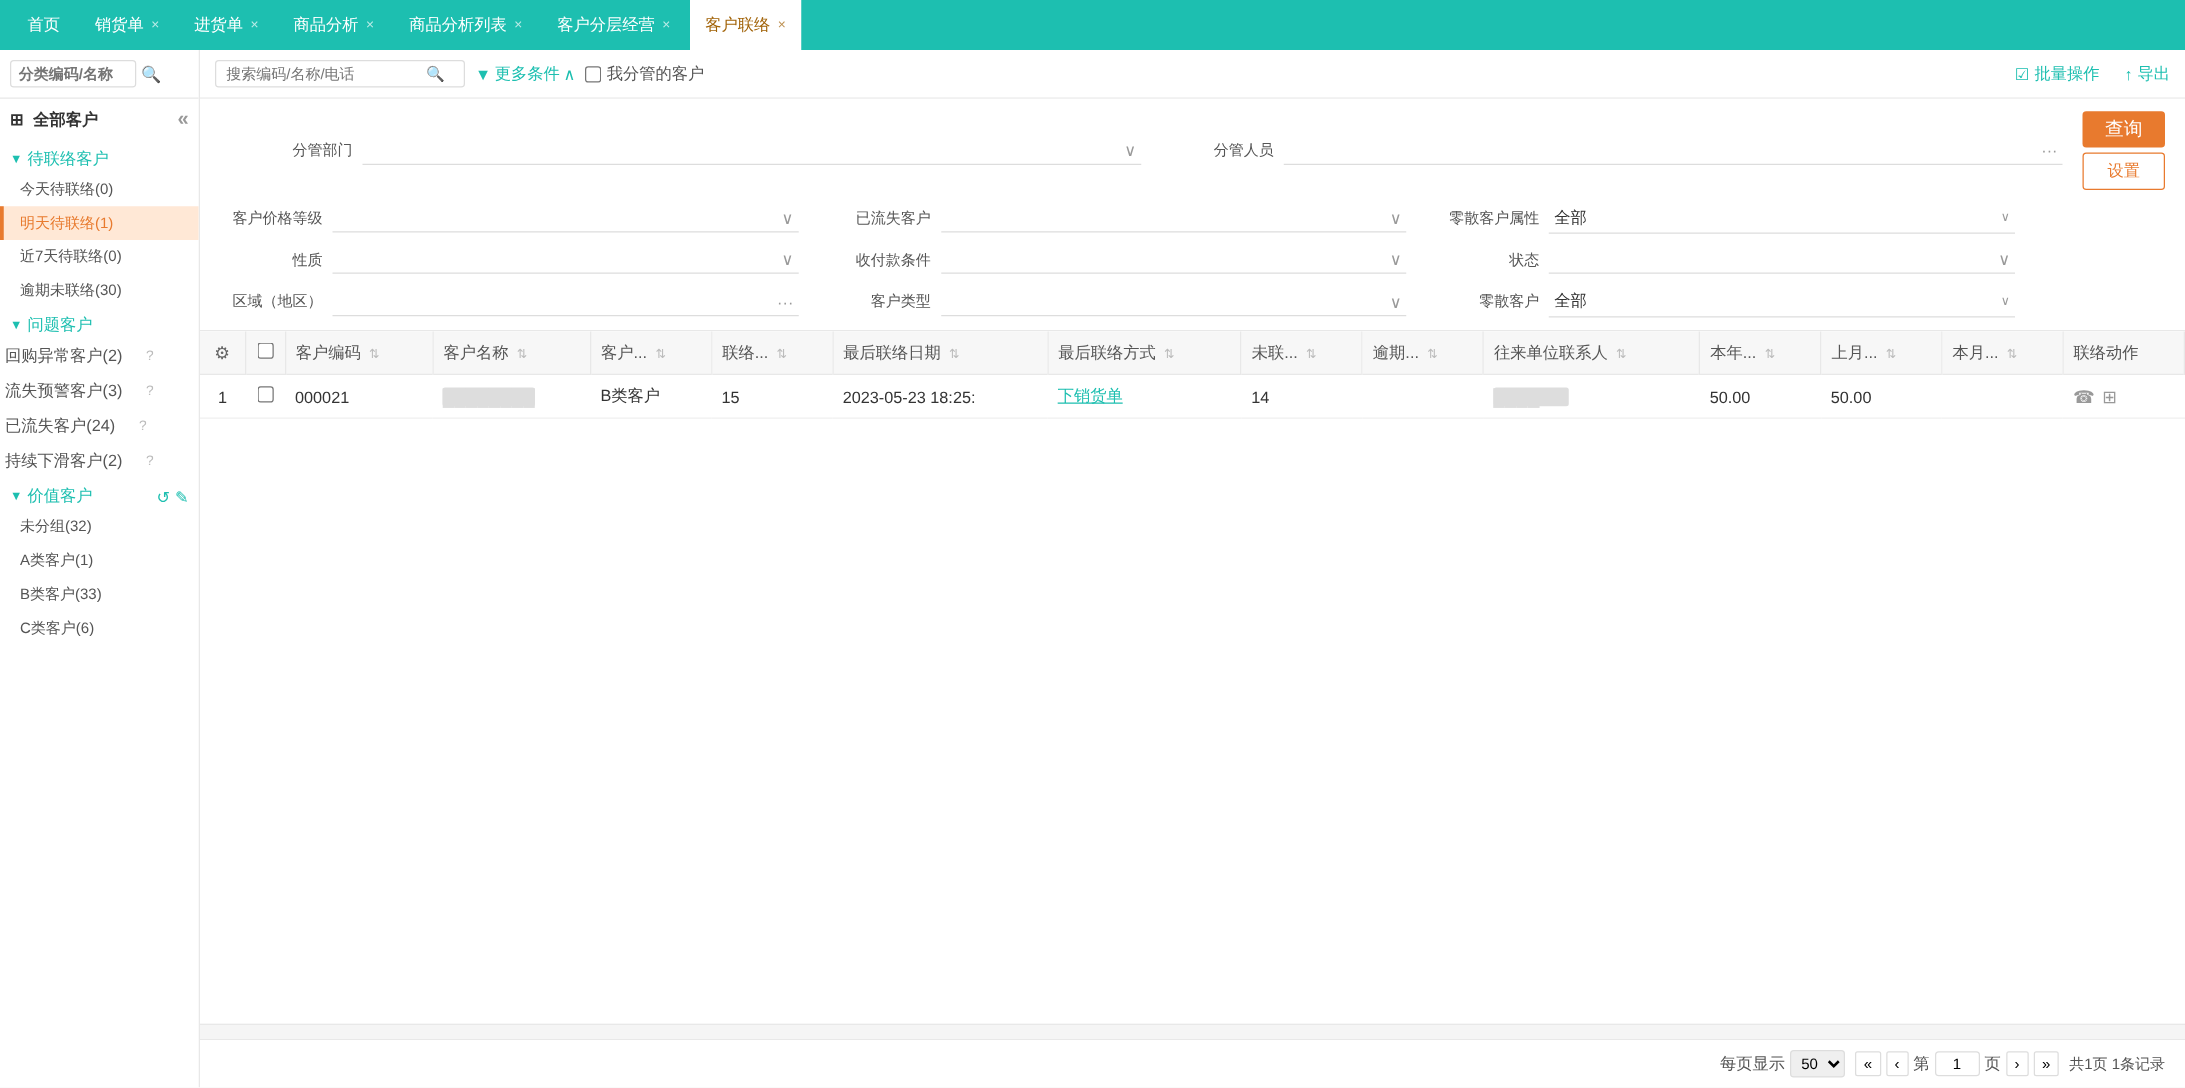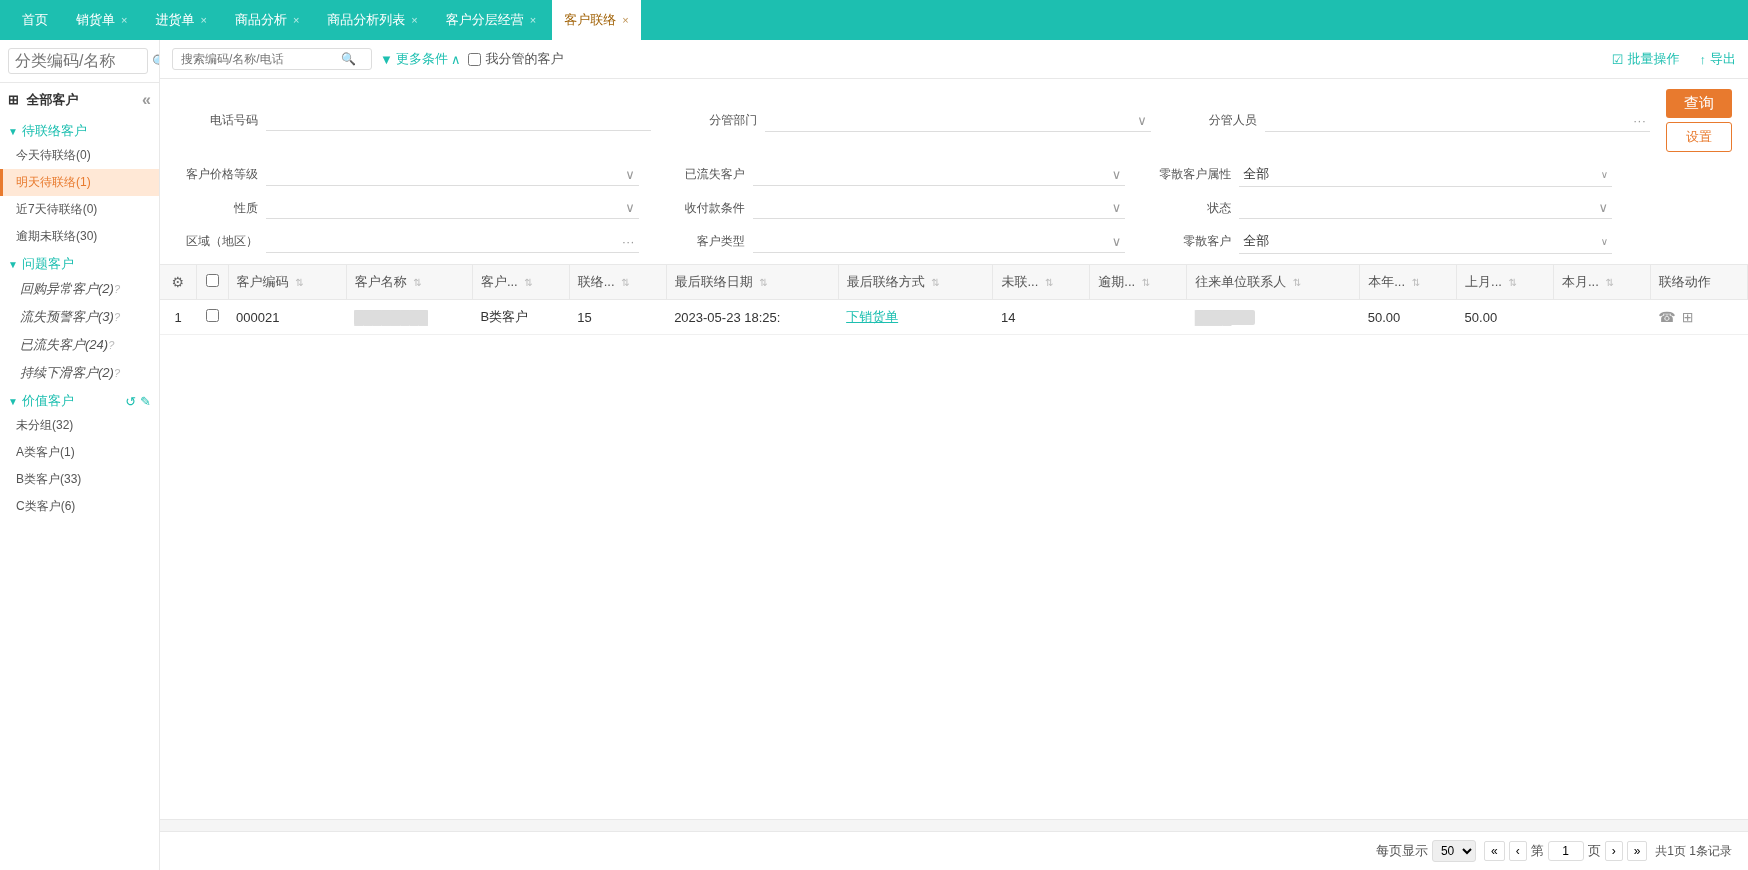--- a/index.html
+++ b/index.html
@@ -44,22 +44,23 @@
     .sidebar-search {
       display: flex;
       align-items: center;
       padding: 8px 8px;
       border-bottom: 1px solid #e8e8e8;
     }
     .sidebar-search input {
       border: 1px solid #ddd;
       border-radius: 3px;
       padding: 3px 6px;
-      width: 140px;
-      font-size: 16px;
+      width: 101px;
+      font-size: 12px;
+      font-weight: bold;
     }
     .sidebar-search .search-icon { margin-left: 4px; color: #999; cursor: pointer; }
 
     .sidebar-all {
       display: flex;
       align-items: center;
       justify-content: space-between;
       padding: 8px 8px;
       font-weight: bold;
       color: #333;
@@ -80,28 +81,27 @@
 
     .sidebar-item {
       padding: 5px 8px 5px 16px;
       color: #555;
       cursor: pointer;
       font-size: 12px;
       white-space: nowrap;
     }
     .sidebar-item.active { background: #ffe8d6; color: #e87a2e; border-left: 3px solid #e87a2e; padding-left: 13px; }
     .sidebar-subitem {
-      padding: 5px 8px 5px 20px;
+      padding: 5px 8px 5px 4px;
       color: #555;
       cursor: pointer;
       font-size: 12px;
       display: flex;
       align-items: center;
-      gap: 0;
-      font-style: italic;
+      gap: 19px;
     }
     .sidebar-subitem .help-icon { color: #bbb; font-size: 11px; }
 
     
     .content-area {
       flex: 1;
       display: flex;
       flex-direction: column;
       overflow: hidden;
     }
@@ -432,24 +432,20 @@
       </span>
       <span class="export-btn">
         <span>↑</span>
         <span>导出</span>
       </span>
     </div>
 
     <div class="filter-panel">
 
       <div class="filter-row">
-        <div class="filter-field">
-          <span class="filter-label">电话号码</span>
-          <input class="filter-input" type="text" style="width: 280px;">
-        </div>
         <div class="divider-v"></div>
         <div class="filter-field">
           <span class="filter-label">分管部门</span>
           <div class="filter-select">
             <span>∨</span>
           </div>
         </div>
         <div class="divider-v"></div>
         <div class="filter-field">
           <span class="filter-label">分管人员</span>

